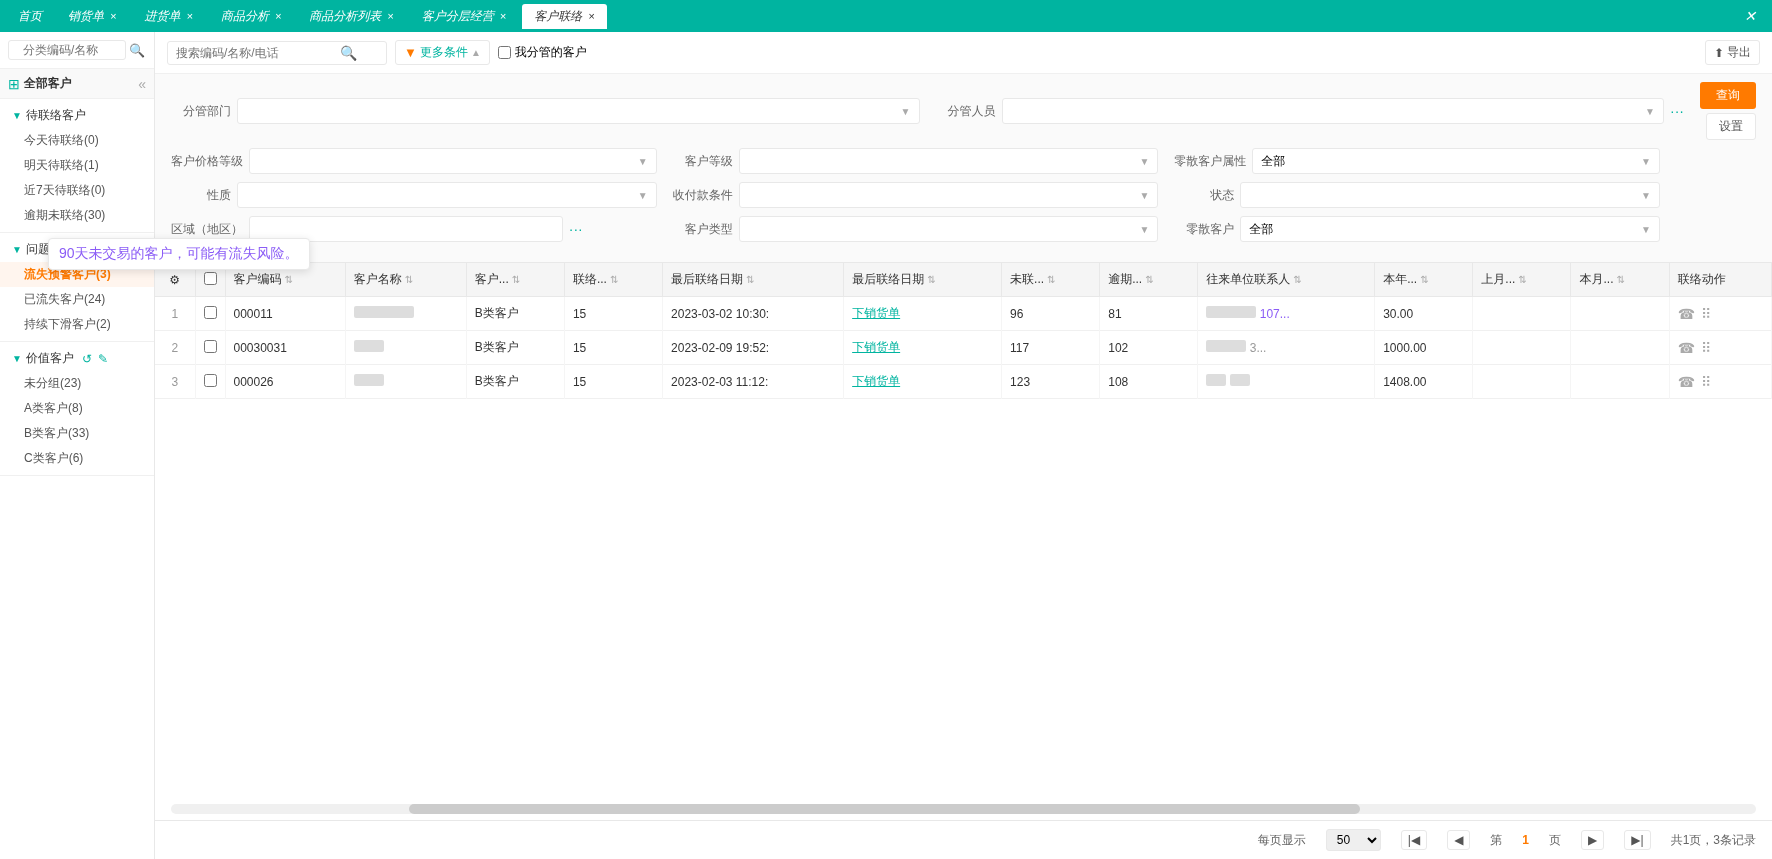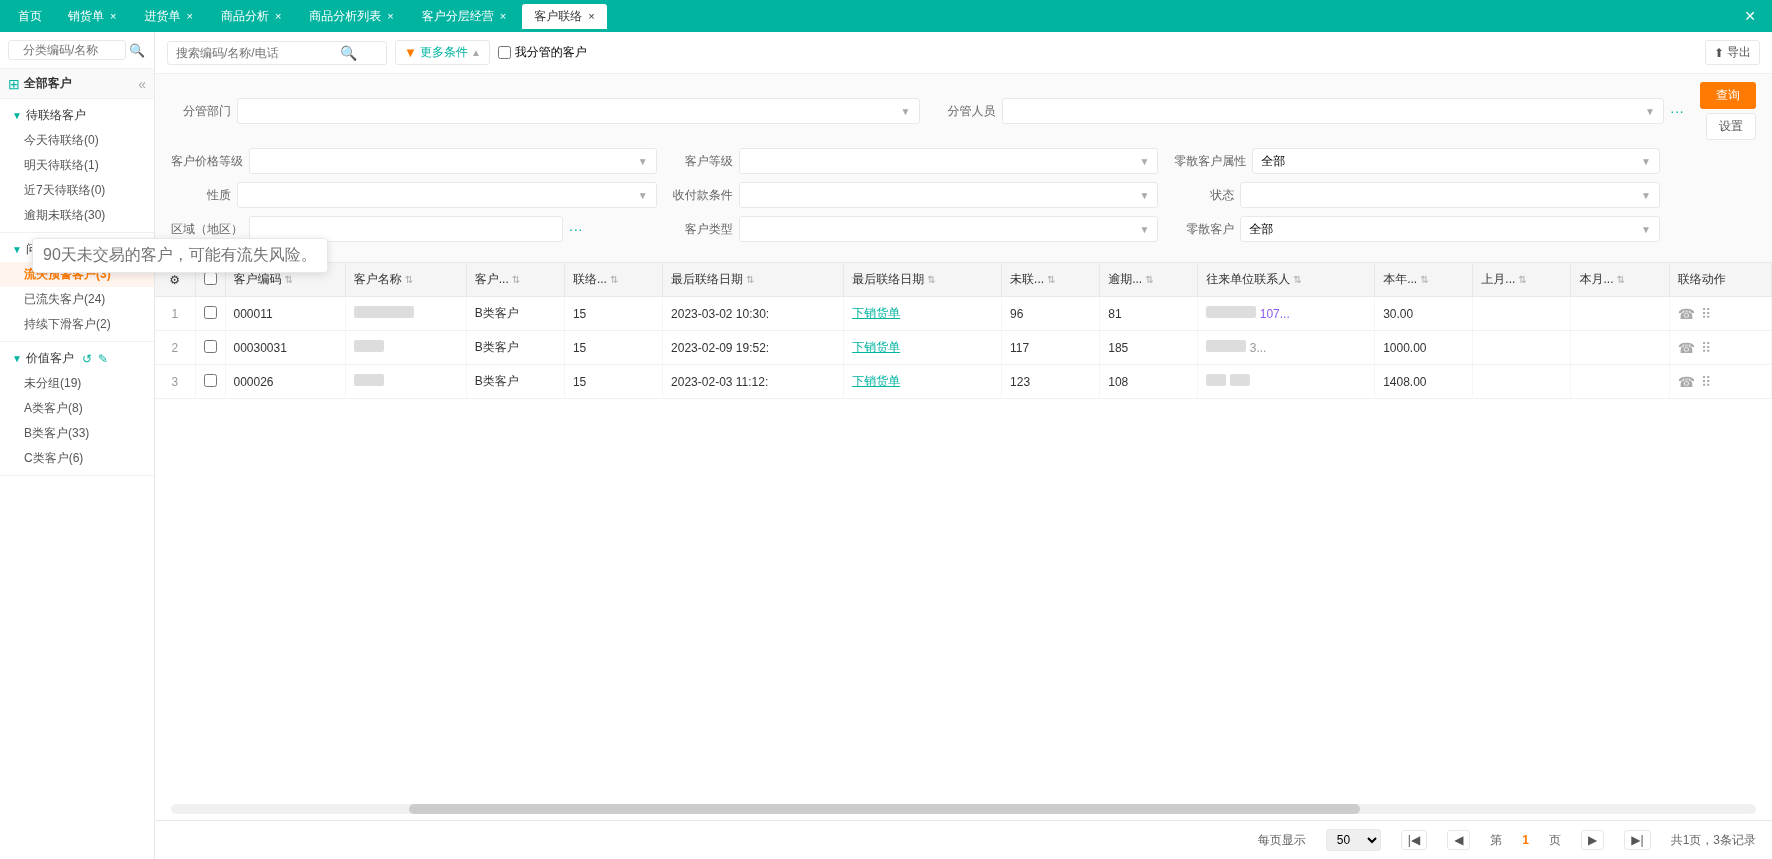--- a/index.html
+++ b/index.html
@@ -6,20 +6,21 @@
     body { background: #f5f5f5; overflow: hidden; }
     
     
     .topbar {
       background: #00b4a0;
       height: 32px;
       display: flex;
       align-items: center;
       padding: 0 8px;
       gap: 4px;
+      font-style: italic;
     }
     .topbar-tab {
       color: #fff;
       padding: 4px 12px;
       cursor: pointer;
       border-radius: 3px 3px 0 0;
       display: flex;
       align-items: center;
       gap: 4px;
       white-space: nowrap;
@@ -95,28 +96,28 @@
       color: #555;
       white-space: nowrap;
       overflow: hidden;
       text-overflow: ellipsis;
     }
     .sidebar-item.active { color: #ff7a00; background: #fff5ee; font-weight: bold; }
 
     
     .tooltip-box {
       position: absolute;
-      left: 32px;
+      left: 48px;
       top: 238px;
       background: #fff;
       border: 1px solid #e8e8e8;
       border-radius: 4px;
       padding: 6px 10px;
-      color: #737373;
-      font-size: 16px;
+      color: #8b5cf6;
+      font-size: 14px;
       box-shadow: 0 2px 8px rgba(0,0,0,0.12);
       z-index: 100;
       white-space: nowrap;
     }
 
     
     .content {
       flex: 1;
       display: flex;
       flex-direction: column;
@@ -415,21 +416,21 @@
       <div class="sidebar-item">持续下滑客户(2)</div>
     </div>
 
     <div class="sidebar-group">
       <div class="sidebar-group-header">
         <span class="arrow">▼</span>
         <span class="group-label">价值客户</span>
         <span style="color:#00b4a0;margin-left:4px;cursor:pointer;">↺</span>
         <span style="color:#00b4a0;margin-left:2px;cursor:pointer;">✎</span>
       </div>
-      <div class="sidebar-item">未分组(19)</div>
+      <div class="sidebar-item">未分组(23)</div>
       <div class="sidebar-item">A类客户(8)</div>
       <div class="sidebar-item">B类客户(33)</div>
       <div class="sidebar-item">C类客户(6)</div>
     </div>
   </div>
 
   <div class="tooltip-box">90天未交易的客户，可能有流失风险。</div>
 
   <div class="content">
 
@@ -677,21 +678,21 @@
             <td>
               <span style="display:inline-block;width:30px;height:12px;background:#ddd;border-radius:2px;"></span>
             </td>
             <td>B类客户</td>
             <td>15</td>
             <td>2023-02-09 19:52:</td>
             <td>
               <span class="link-text">下销货单</span>
             </td>
             <td>117</td>
-            <td>185</td>
+            <td>102</td>
             <td>
               <span style="display:inline-block;width:40px;height:12px;background:#ddd;border-radius:2px;"></span>
               <span style="color:#999">3...</span>
             </td>
             <td>1000.00</td>
             <td></td>
             <td></td>
             <td>
               <div class="action-icons">
                 <span class="action-icon">☎</span>

